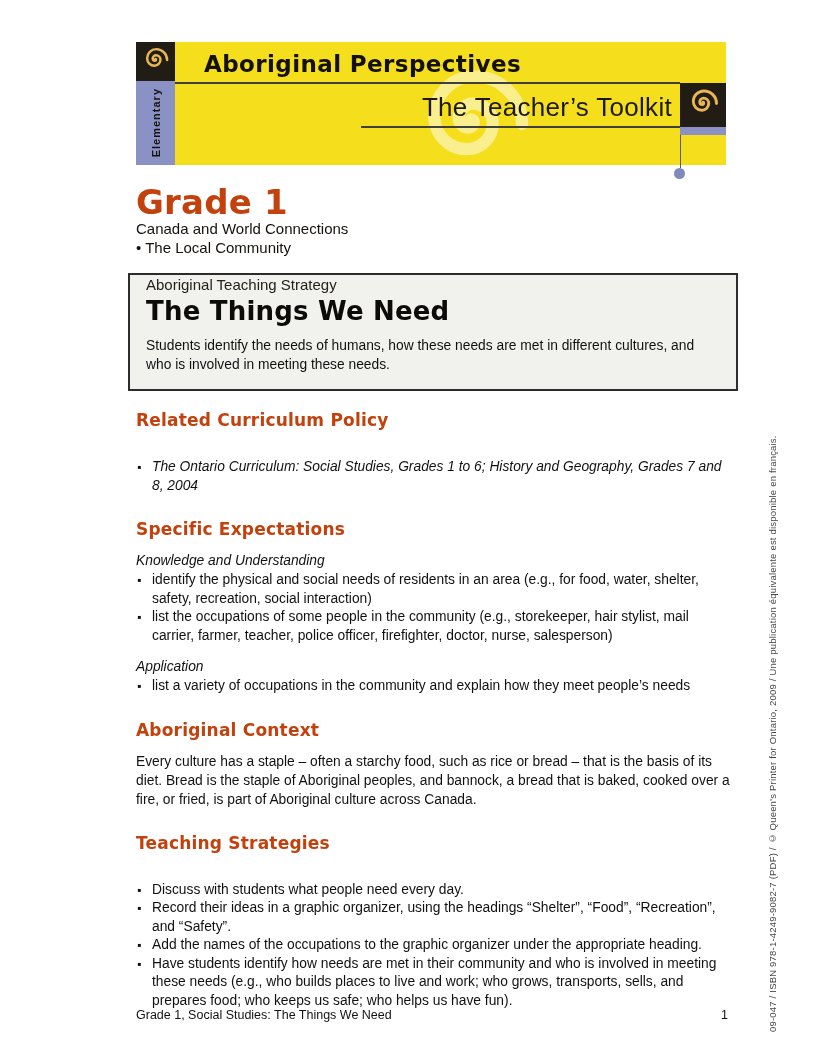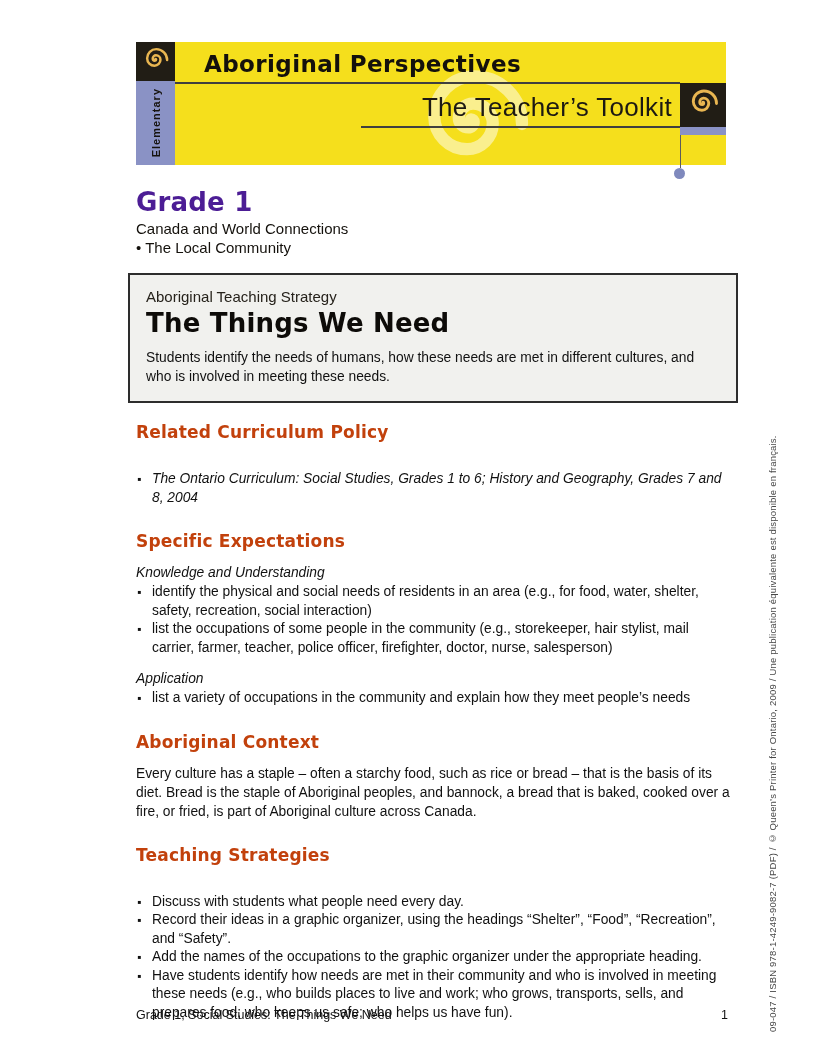--- a/index.html
+++ b/index.html
@@ -48,26 +48,26 @@
   .logo-box-right {
     position:absolute; left:505px; top:41px; width:46px; height:44px; background:#211d15;
     display:flex; align-items:center; justify-content:center;
   }
   .blue-strip-right { position:absolute; left:505px; top:85px; width:46px; height:8px; background:#8a92c5; }
   .drop-line { position:absolute; left:680px; top:135px; width:1px; height:33px; background:#5c5c5c; }
   .drop-dot { position:absolute; left:674px; top:168px; width:11px; height:11px; border-radius:50%; background:#7f89bd; }
 
   
   .content { position:absolute; left:136px; top:186px; width:594px; }
-  .page-title { font-family:"DejaVu Sans", sans-serif; font-size:26px; line-height:33px; font-weight:800; color:#4c1d95; letter-spacing:.2px; }
+  .page-title { font-family:"DejaVu Sans", sans-serif; font-size:34px; line-height:33px; font-weight:800; color:#c2410c; letter-spacing:.2px; }
   .strand { font-size:15px; line-height:19px; color:#14110c; }
 
   .strategy-box {
     margin-top:16px; margin-left:-8px; width:610px;
-    border:2px solid #2d2d2d; background:#f1f1ee; padding:13px 16px 15px 16px;
+    border:2px solid #2d2d2d; background:#f1f1ee; padding:1px 16px 15px 16px;
   }
   .box-label { font-size:15px; color:#26221b; }
   .box-title { font-family:"DejaVu Sans", sans-serif; font-size:26px; font-weight:800; color:#0d0b08; margin:3px 0 10px 0; letter-spacing:.2px; }
   .box-desc { font-size:13.8px; line-height:19px; color:#111; }
 
   h3.section-heading {
     font-family:"DejaVu Sans", sans-serif; font-size:17px; font-weight:800;
     color:#c2410c; margin-top:24px; letter-spacing:.2px;
   }
   .section-heading.first { margin-top:19px; }

